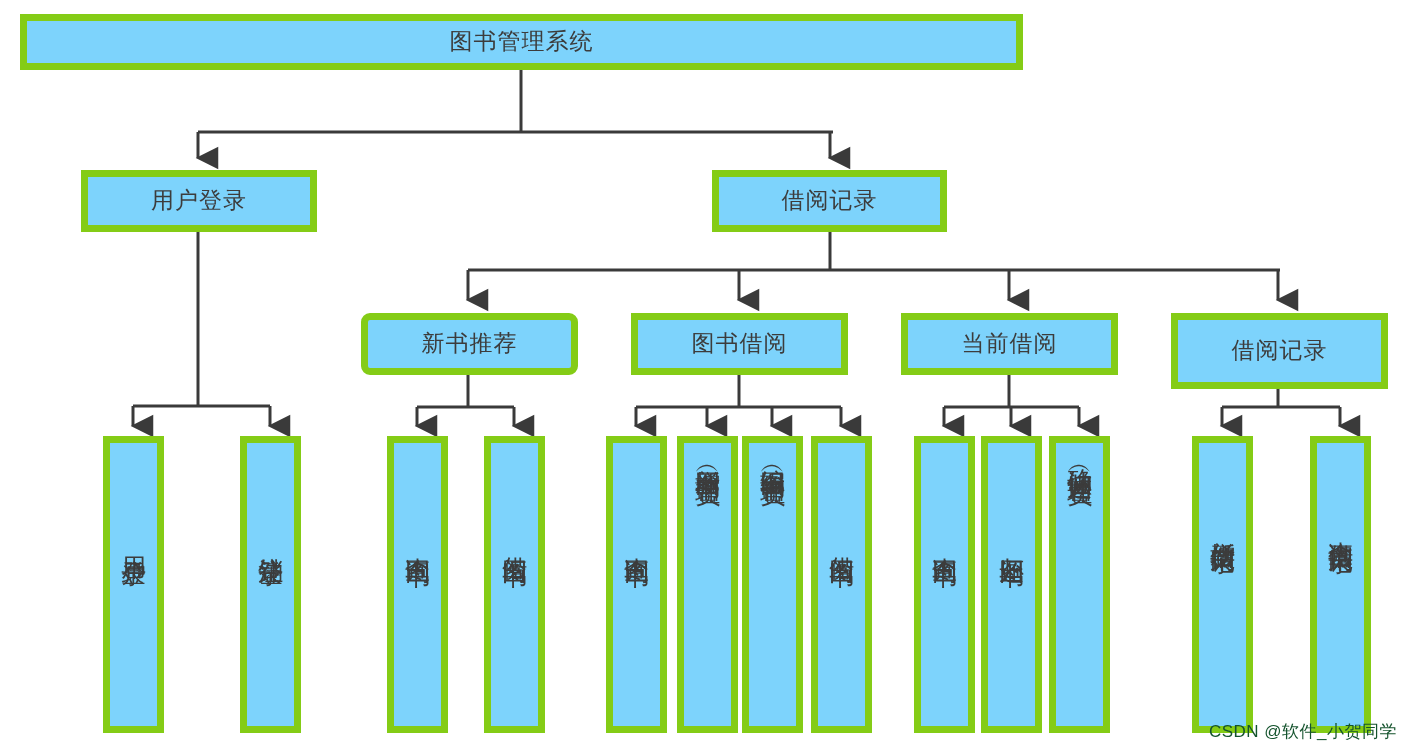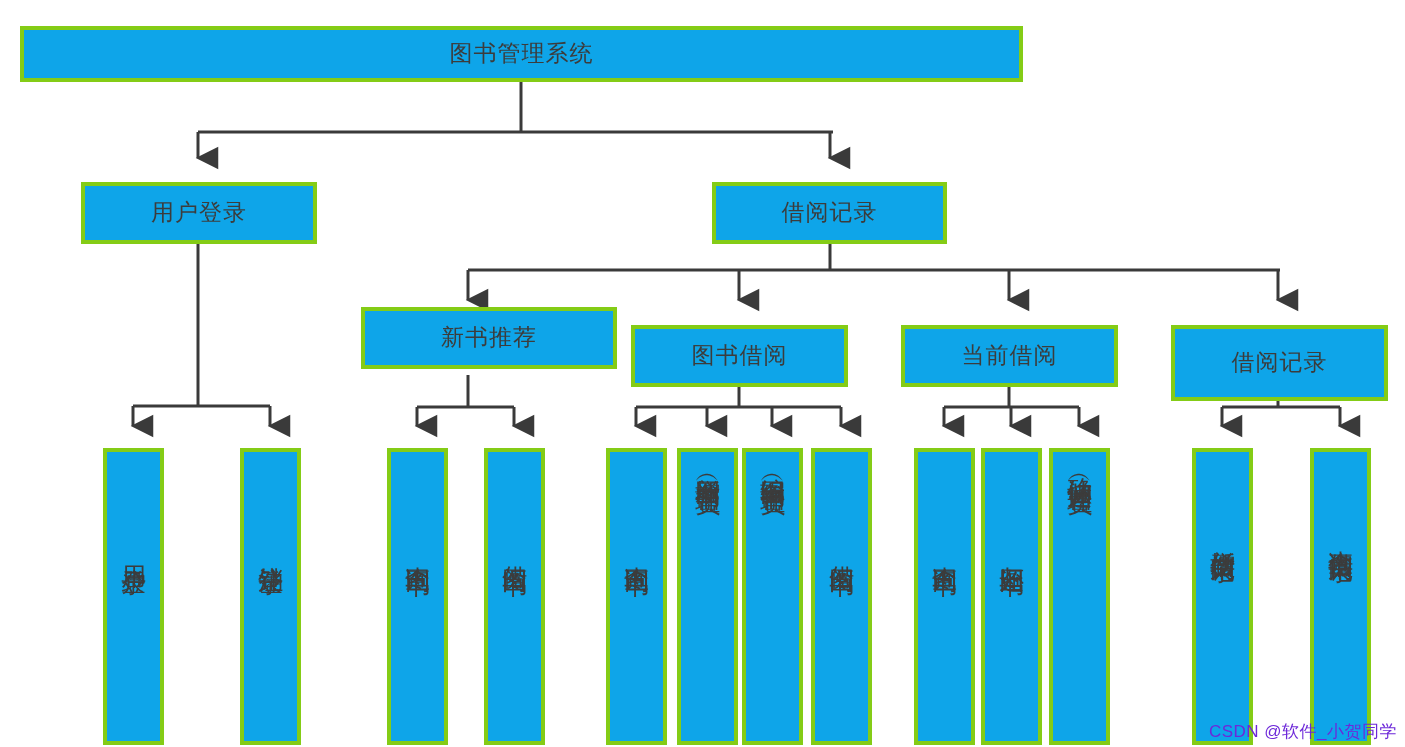--- a/index.html
+++ b/index.html
@@ -21,27 +21,26 @@
     position: absolute;
     left: 0;
     top: 0;
     width: 1405px;
     height: 747px;
     pointer-events: none;
   }
   .node {
     position: absolute;
     box-sizing: border-box;
-    background: #0ea5e9;
-    border: 4px solid #84cc16;
+    background: #7dd3fc;
+    border: 7px solid #84cc16;
     display: flex;
     align-items: center;
     justify-content: center;
     color: #3c3c3c;
-    margin-top: 12px;
   }
   .node.horiz {
     font-size: 23px;
     letter-spacing: 1px;
     line-height: 1.1;
   }
   .node.root {
     font-size: 23px;
   }
   .node.vert {
@@ -62,21 +61,21 @@
     padding-top: 78px;
   }
   .node.vert.pad-low {
     padding-top: 94px;
   }
   .watermark {
     position: absolute;
     right: 8px;
     bottom: 4px;
     font-size: 17px;
-    color: #6d28d9;
+    color: #14532d;
     letter-spacing: 0.5px;
     white-space: nowrap;
   }
 </style>
 </head>
 <body>
 
 <div id="canvas">
 
   <svg id="edges" viewBox="0 0 1405 747">
@@ -133,21 +132,21 @@
     <span>图书管理系统</span>
   </div>
 
   <div class="node horiz" style="left:81px; top:170px; width:236px; height:62px;">
     <span>用户登录</span>
   </div>
   <div class="node horiz" style="left:712px; top:170px; width:235px; height:62px;">
     <span>借阅记录</span>
   </div>
 
-  <div class="node horiz" style="left:361px; top:295px; width:256px; height:62px;">
+  <div class="node horiz" style="left:361px; top:313px; width:217px; height:62px;border-radius:9px;">
     <span>新书推荐</span>
   </div>
   <div class="node horiz" style="left:631px; top:313px; width:217px; height:62px;font-family:Liberation Serif, serif;">
     <span>图书借阅</span>
   </div>
   <div class="node horiz" style="left:901px; top:313px; width:217px; height:62px;">
     <span>当前借阅</span>
   </div>
   <div class="node horiz" style="left:1171px; top:313px; width:217px; height:76px;">
     <span>借阅记录</span>

